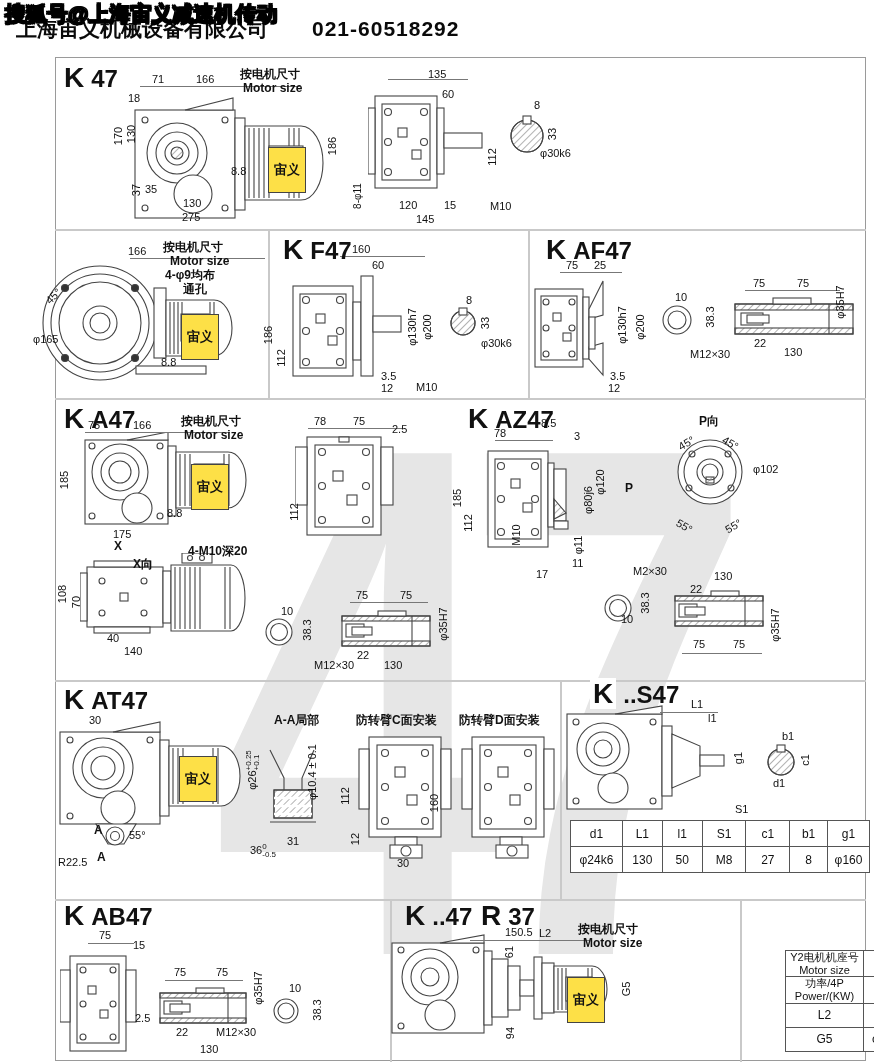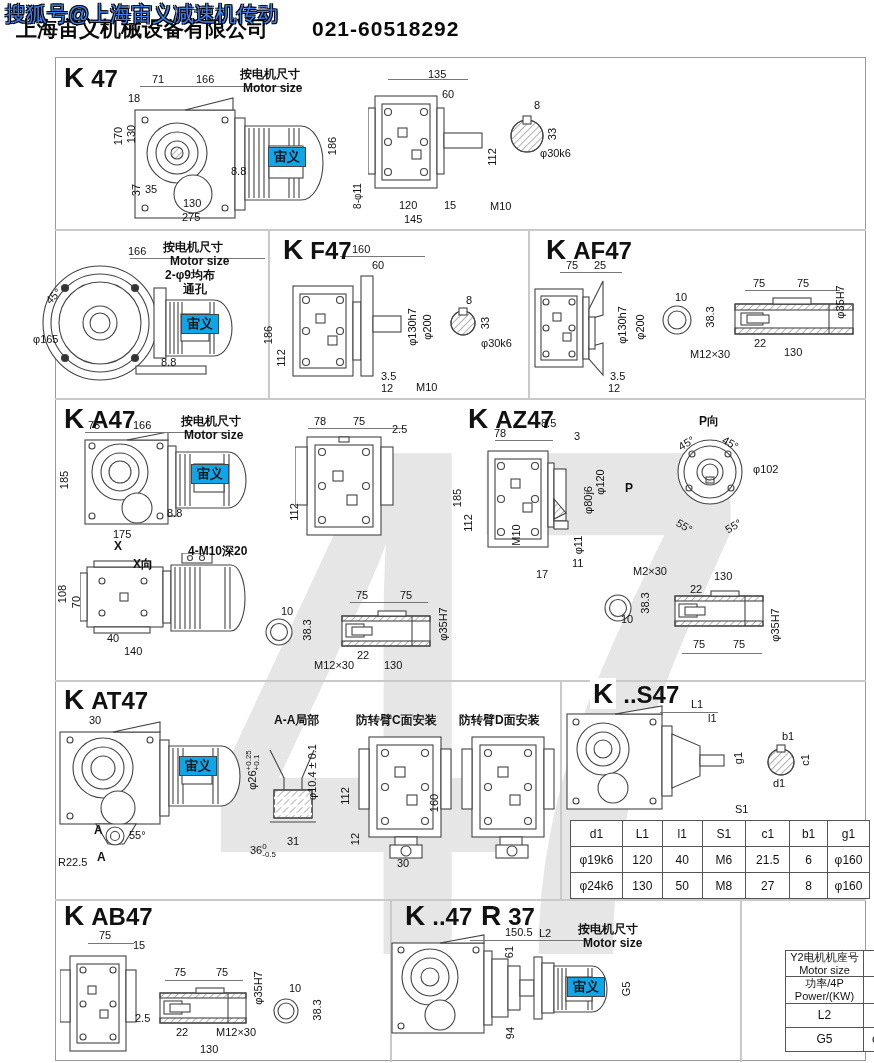--- a/index.html
+++ b/index.html
@@ -6,27 +6,27 @@
 html,body{width:874px;height:1063px}
 body{position:relative;background:#fff;font-family:"Liberation Sans","DejaVu Sans",sans-serif;color:#111;overflow:hidden}
 .dim{position:absolute;font-size:11px;white-space:nowrap;color:#111;z-index:5;line-height:1.1}
 .vc{position:absolute;font-size:11px;white-space:nowrap;color:#111;z-index:5;transform:translate(-50%,-50%) rotate(-90deg);line-height:1.1}
 .f10{font-size:10px}.f12{font-size:12px}
 .cn{font-size:12px;font-weight:bold}
 .title{position:absolute;z-index:5;font-weight:bold;white-space:nowrap}
 .title .tk{font-size:28px;font-weight:800}
 .title .tn{font-size:24px;margin-left:7px;font-weight:700}
 .sub{position:absolute;z-index:5;font-size:12px;font-weight:bold;white-space:nowrap}
-.brand{position:absolute;z-index:6;font-size:13px;font-weight:bold;border:1px solid #444;background:#0ea5e9;padding:0 5px;white-space:nowrap}
+.brand{position:absolute;z-index:6;font-size:13px;font-weight:bold;border:1px solid #444;background:#fde047;padding:13px 5px;white-space:nowrap}
 .dl{position:absolute;background:#777;height:1px;z-index:4}
 .hline{position:absolute;background:#c9c9c9;height:2px;z-index:1}
 .vline{position:absolute;background:#c9c9c9;width:2px;z-index:1}
 .frame{position:absolute;left:55px;top:57px;width:811px;height:1004px;border:1px solid #9a9a9a;z-index:1}
 .wm47{position:absolute;left:213px;top:338px;font-size:520px;line-height:1;font-weight:bold;letter-spacing:-38px;color:#e6e6e6;transform:scaleY(1.4);transform-origin:top left;z-index:0}
-.hdrwm{position:absolute;left:5px;top:0;font-size:21px;font-weight:normal;color:#3b82f6;z-index:9;
+.hdrwm{position:absolute;left:5px;top:0;font-size:21px;font-weight:bold;color:#000000;z-index:9;
  text-shadow:-1px -1px 0 #000,1px -1px 0 #000,-1px 1px 0 #000,1px 1px 0 #000}
 .hdrco{position:absolute;left:16px;top:15px;font-size:21px;font-weight:bold;color:#0a0a0a;z-index:8;white-space:nowrap}
 .hdrco .tel{margin-left:44px;letter-spacing:1px}
 svg{position:absolute;z-index:2;stroke:#444;fill:none;stroke-width:1.1}
 .stk{display:inline-flex;flex-direction:column;font-size:8px;line-height:1.05;vertical-align:middle}
 table{border-collapse:collapse;position:absolute;z-index:5;background:#fff}
 td{border:1px solid #555;text-align:center;font-size:12px;padding:0 2px}
 .t47{left:570px;top:820px;width:300px}
 .t47 td{height:26px}
 .t37{left:785px;top:950px;width:124px}
@@ -113,21 +113,21 @@
   <rect x="76" y="41" width="38" height="15" fill="#fff"></rect>
  </svg>
  <div class="dl" style="left:388px;top:79px;width:80px"></div>
  <span class="vc" style="left:332px;top:146px">186</span>
  <span class="vc f10" style="left:357px;top:196px">8-φ11</span>
  <span class="dim" style="left:428px;top:68px">135</span>
  <span class="dim" style="left:442px;top:88px">60</span>
  <span class="vc" style="left:492px;top:157px">112</span>
  <span class="dim" style="left:399px;top:199px">120</span>
  <span class="dim" style="left:444px;top:199px">15</span>
- <span class="dim" style="left:404px;top:213px">145</span>
+ <span class="dim" style="left:416px;top:213px">145</span>
  <span class="dim" style="left:490px;top:200px">M10</span>
  <svg style="left:505px;top:110px" width="44" height="46" viewBox="0 0 44 46">
   <circle cx="22" cy="26" r="16" fill="#fff"></circle>
       <circle cx="22" cy="26" r="16" fill="url(#hat)"></circle>
   <rect x="18" y="6" width="8" height="8" fill="#fff"></rect>
  </svg>
  <span class="dim" style="left:534px;top:99px">8</span>
  <span class="vc" style="left:552px;top:134px">33</span>
  <span class="dim" style="left:540px;top:147px">φ30k6</span>
 </div>
@@ -146,21 +146,21 @@
   <rect x="118" y="30" width="12" height="70" fill="#fff"></rect>
   <path d="M130,42 h48 a18,28 0 0 1 0,56 h-48 z" fill="#fff"></path>
   <path d="M134,44 v52 M138,44 v52 M142,44 v52 M146,44 v52 M174,44 v52 M178,44 v52"></path>
   <rect x="145" y="56" width="28" height="27" fill="#fff"></rect>
   <rect x="100" y="108" width="70" height="8" fill="#fff"></rect>
  </svg>
  <div class="dl" style="left:130px;top:258px;width:135px"></div>
  <span class="dim" style="left:128px;top:245px">166</span>
  <span class="dim cn" style="left:163px;top:241px">按电机尺寸</span>
  <span class="dim f12" style="left:170px;top:255px;font-weight:bold">Motor size</span>
- <span class="dim cn" style="left:165px;top:269px">2-φ9均布</span>
+ <span class="dim cn" style="left:165px;top:269px">4-φ9均布</span>
  <span class="dim cn" style="left:183px;top:283px">通孔</span>
  <span class="dim" style="left:45px;top:290px;transform:rotate(-45deg)">45°</span>
  <span class="dim" style="left:33px;top:333px">φ165</span>
  <span class="dim" style="left:161px;top:356px">8.8</span>
  <span class="brand" style="left:181px;top:314px">宙义</span>
 </div>
 
 <div>
  <div class="title" style="left:283px;top:234px"><span class="tk">K</span><span class="tn">F47</span></div>
  <svg style="left:288px;top:272px" width="125" height="110" viewBox="0 0 125 110">
@@ -560,29 +560,20 @@
  <table class="t47">
   <tbody>
         <tr>
    <td style="width:52px">d1</td>
    <td style="width:40px">L1</td>
    <td style="width:40px">l1</td>
    <td style="width:44px">S1</td>
    <td style="width:44px">c1</td>
    <td style="width:38px">b1</td>
    <td style="width:42px">g1</td>
-  </tr>
-  <tr>
-   <td>φ19k6</td>
-          <td>120</td>
-          <td>40</td>
-          <td>M6</td>
-          <td>21.5</td>
-          <td>6</td>
-          <td>φ160</td>
   </tr>
   <tr>
    <td>φ24k6</td>
           <td>130</td>
           <td>50</td>
           <td>M8</td>
           <td>27</td>
           <td>8</td>
           <td>φ160</td>
   </tr>

